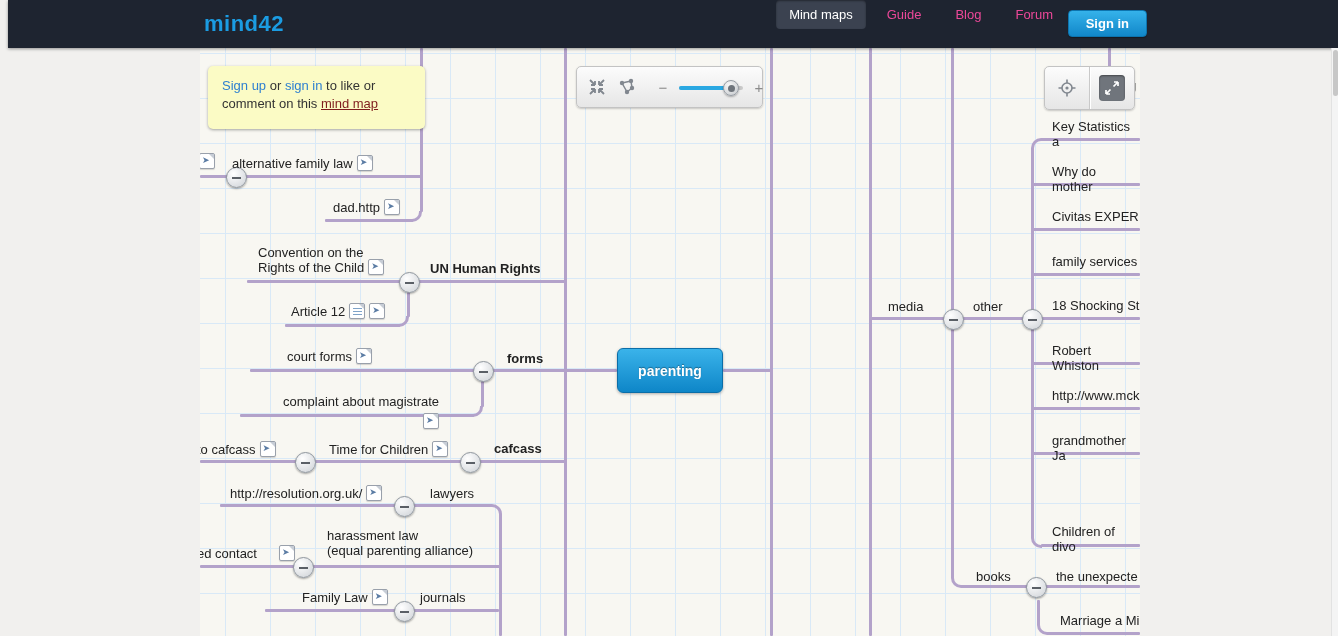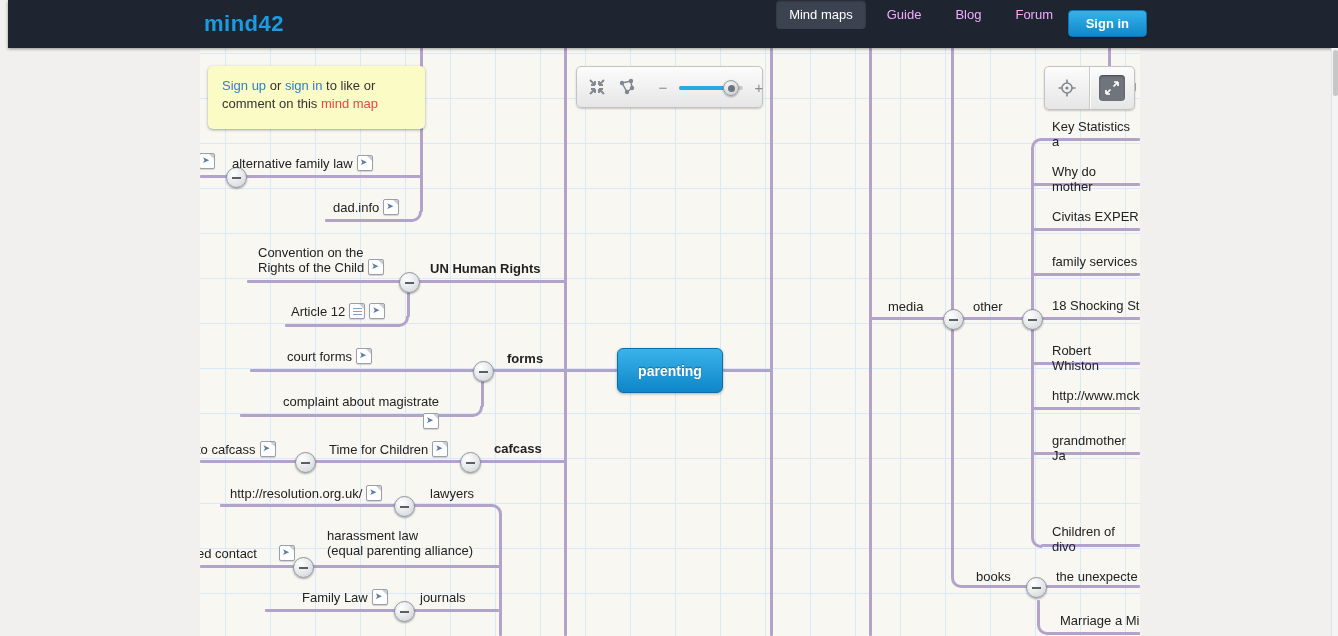--- a/index.html
+++ b/index.html
@@ -6,21 +6,21 @@
   html,body { width:1338px; height:636px; overflow:hidden;
     font-family:"Liberation Sans", sans-serif; background:#f1f0ee; }
 
   
   .navbar { position:absolute; left:8px; top:0; width:1338px; height:48px;
     background:#1e2430; box-shadow:0 1px 3px rgba(0,0,0,.4); z-index:60; }
   .logo { position:absolute; left:196px; top:11px; font-size:22px; font-weight:bold;
     color:#1b9ce2; letter-spacing:.5px; cursor:pointer; }
   .nav-items { position:absolute; right:280px; top:0; height:48px; display:flex;
     align-items:flex-start; gap:8px; }
-  .nav-item { font-size:13px; color:#f0abfc; padding:7px 13px; cursor:pointer; }
+  .nav-item { font-size:13px; color:#ec4899; padding:7px 13px; cursor:pointer; }
   .nav-item.active { background:#3b4250; border-radius:4px; color:#fff;
     box-shadow:inset 0 1px 2px rgba(0,0,0,.4); }
   .signin-btn { position:absolute; right:199px; top:10px; height:27px; padding:0 17px;
     background:linear-gradient(#35b2ea,#1187c9); border:1px solid #0d74ae; border-radius:4px;
     color:#fff; font-size:13px; font-weight:bold; line-height:25px; cursor:pointer;
     box-shadow:0 1px 1px rgba(0,0,0,.3); }
 
   
   #canvas { position:absolute; left:200px; top:48px; width:940px; height:588px;
     overflow:hidden; background-color:#f8f7f2;
@@ -59,21 +59,21 @@
   .central-node { position:absolute; border-radius:6px; border:1px solid #0b6ea8;
     background:linear-gradient(#3ab3ea,#0e86c8); color:#fff; font-size:14px; font-weight:bold;
     display:flex; align-items:center; justify-content:center; cursor:pointer;
     text-shadow:0 -1px 1px rgba(0,0,0,.35); box-shadow:0 1px 3px rgba(0,0,0,.3); }
 
   
   .notice { position:absolute; left:208px; top:66px; width:217px; height:63px;
     background:#fbfbc5; border-radius:5px; box-shadow:0 1px 3px rgba(0,0,0,.35);
     padding:11px 14px; font-size:13px; line-height:18px; color:#333; z-index:40; }
   .notice a { color:#2d7fd0; text-decoration:none; cursor:pointer; }
-  .notice .mm-link { color:#ef4444; cursor:pointer; }
+  .notice .mm-link { color:#7f1d1d; text-decoration:underline; cursor:pointer; }
 
   
   .toolbar { position:absolute; left:576px; top:66px; width:187px; height:42px;
     background:linear-gradient(#fcfcfc,#e6e6e6); border:1px solid #c3c3c3; border-radius:5px;
     box-shadow:0 1px 2px rgba(0,0,0,.2); display:flex; align-items:center; z-index:40; }
   .tb-sect { display:flex; align-items:center; height:100%; padding:0 10px; gap:10px; }
   .tb-div { width:1px; height:100%; background:#c9c9c9; box-shadow:1px 0 0 #fff; }
   .tb-icon { width:20px; height:20px; cursor:pointer; }
   .zoom-sign { font-size:15px; color:#8b8b8b; cursor:pointer; width:12px; text-align:center; }
   .slider { position:relative; width:64px; height:15px; cursor:pointer; }
@@ -164,21 +164,21 @@
     <div class="minus-btn" style="left: 95px; top: 404px;"></div>
     <div class="minus-btn" style="left: 260px; top: 404px;"></div>
     <div class="minus-btn" style="left: 194px; top: 448px;"></div>
     <div class="minus-btn" style="left: 93px; top: 509px;"></div>
     <div class="minus-btn" style="left: 194px; top: 553px;"></div>
     <div class="minus-btn" style="left: 743px; top: 261px;"></div>
     <div class="minus-btn" style="left: 822px; top: 261px;"></div>
     <div class="minus-btn" style="left: 826px; top: 529px;"></div>
     <div class="node" style="left: -1px; top: 105px;"><span class="icon-box icon-link"></span></div>
     <div class="node" style="left: 32px; top: 107px;"><span class="nlabel">alternative family law</span><span class="icon-box icon-link"></span></div>
-    <div class="node" style="left: 133px; top: 151px;"><span class="nlabel">dad.info</span><span class="icon-box icon-link"></span></div>
+    <div class="node" style="left: 133px; top: 151px;"><span class="nlabel">dad.http</span><span class="icon-box icon-link"></span></div>
     <div class="node" style="left: 58px; top: 197px;"><span class="nlabel">Convention on the
 Rights of the Child</span><span class="icon-box icon-link"></span></div>
     <div class="node bold" style="left: 230px; top: 213px;"><span class="nlabel">UN Human Rights</span></div>
     <div class="node" style="left: 91px; top: 255px;"><span class="nlabel">Article 12</span><span class="icon-box icon-note"></span><span class="icon-box icon-link"></span></div>
     <div class="node" style="left: 87px; top: 300px;"><span class="nlabel">court forms</span><span class="icon-box icon-link"></span></div>
     <div class="node bold" style="left: 307px; top: 303px;"><span class="nlabel">forms</span></div>
     <div class="node" style="left: 83px; top: 346px; flex-direction: column;"><span class="nlabel">complaint about magistrate</span><span class="icon-box icon-link"></span></div>
     <div class="node" style="left: -3px; top: 393px;"><span class="nlabel">to cafcass</span><span class="icon-box icon-link"></span></div>
     <div class="node" style="left: 129px; top: 393px;"><span class="nlabel">Time for Children</span><span class="icon-box icon-link"></span></div>
     <div class="node bold" style="left: 294px; top: 393px;"><span class="nlabel">cafcass</span></div>

